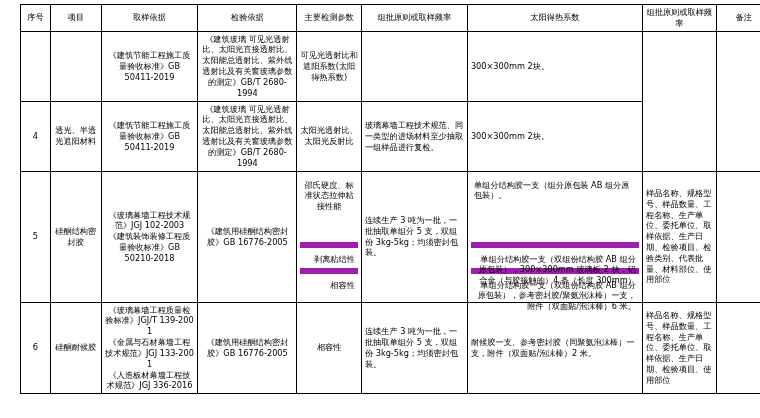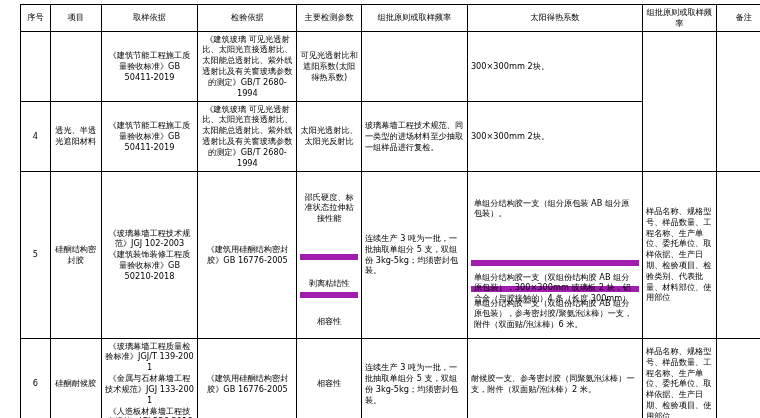--- a/index.html
+++ b/index.html
@@ -36,33 +36,33 @@
   }
   .c-no{width:26px;text-align:center;}
   .c-item{width:44px;text-align:center;}
   .c-basis{width:84px;text-align:center;}
   .c-insp{width:86px;text-align:center;}
   .c-param{width:56px;text-align:center;}
   .c-rule{width:92px;text-align:left;}
   .c-method{width:152px;text-align:left;}
   .c-info{width:64px;text-align:left;}
   .c-note{width:48px;text-align:center;}
-  .ctr{text-align:center;margin-top:12px;}
+  .ctr{text-align:center;}
   .lft{text-align:left;}
   .tp{vertical-align:top;}
   .sub{padding:0;}
   .sub .line{
     border-bottom:6px solid #a21caf;
     padding:6px 3px;
     min-height:14px;
     box-sizing:border-box;
   }
   .sub .line:last-child{border-bottom:none;}
   .tall{height:74px;}
-  .mid{height:26px;}
+  .mid{height:26px;text-align:right;}
   .nowrapfix{word-break:break-all;}
 </style>
 </head>
 <body>
 
 <div class="sheet">
   <table class="spec">
     <colgroup>
       <col class="c-no">
         <col class="c-item">

